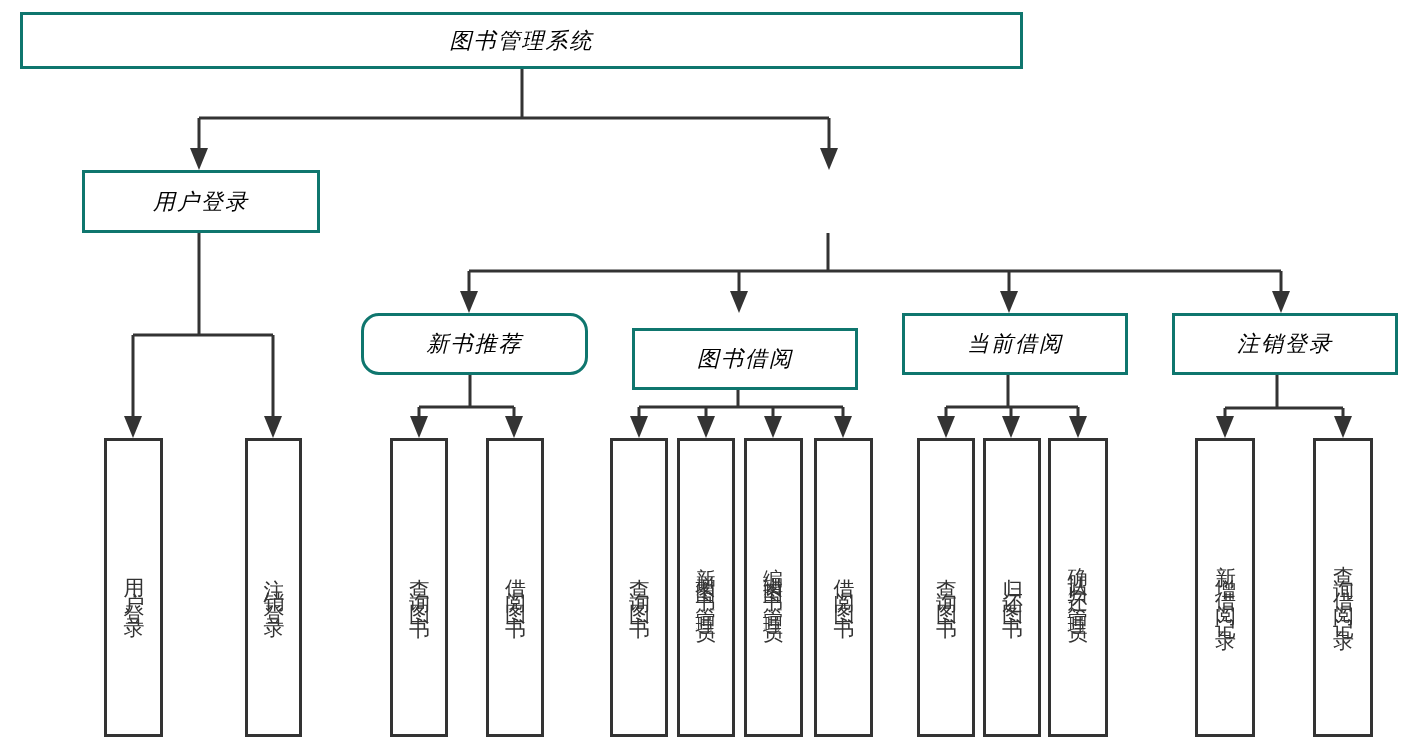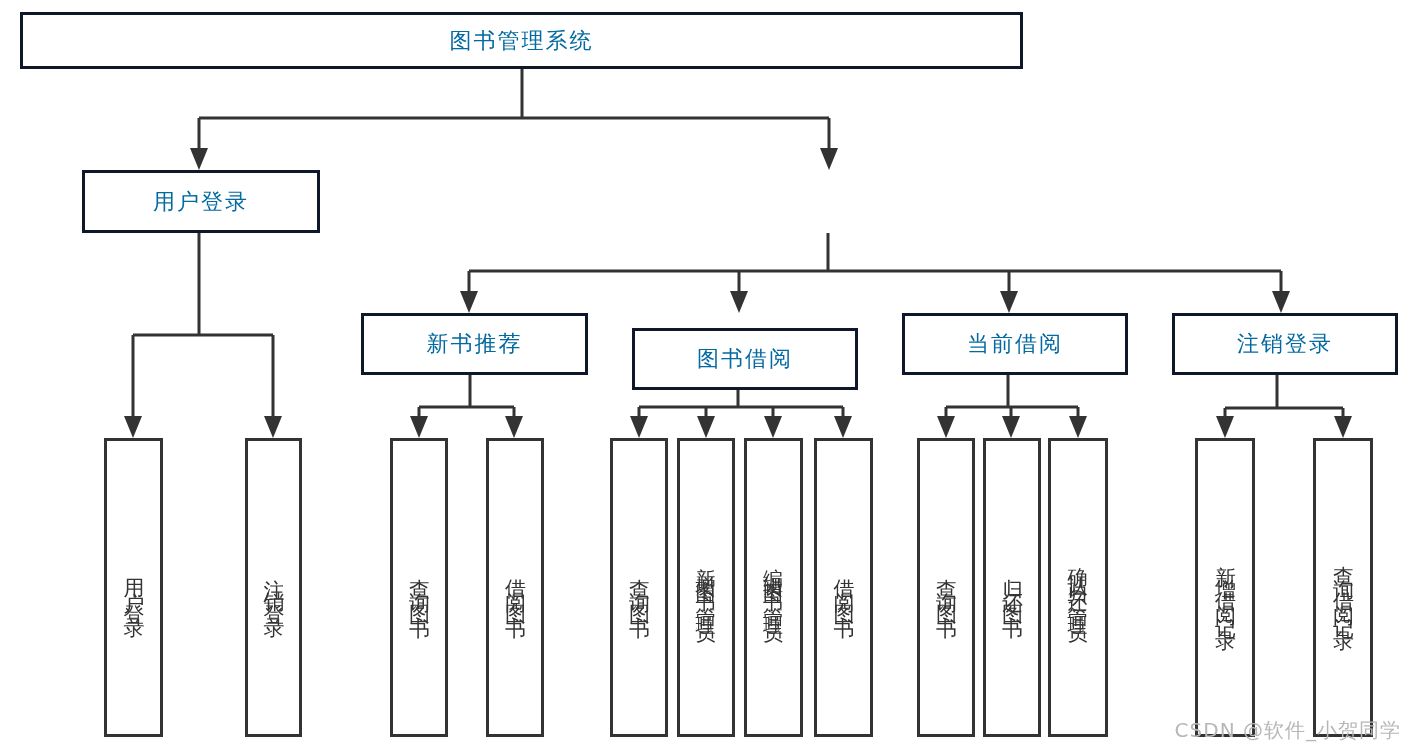--- a/index.html
+++ b/index.html
@@ -13,29 +13,30 @@
   }
   #connectors {
     position: absolute;
     left: 0; top: 0;
     width: 1405px; height: 747px;
     z-index: 1;
   }
   .hbox {
     position: absolute;
     box-sizing: border-box;
-    border: 3px solid #0f172a;
+    border: 3px solid #0f766e;
     background: #ffffff;
     display: flex;
     align-items: center;
     justify-content: center;
     font-size: 22px;
     letter-spacing: 2px;
-    color: #0369a1;
+    color: #000000;
     z-index: 2;
+    font-style: italic;
   }
   .vbox {
     position: absolute;
     top: 438px;
     height: 299px;
     box-sizing: border-box;
     border: 3px solid #333333;
     background: #ffffff;
     display: flex;
     align-items: center;
@@ -94,21 +95,21 @@
       <polygon points="1002,416 1020,416 1011,438" fill="#333333"></polygon>
       <polygon points="1069,416 1087,416 1078,438" fill="#333333"></polygon>
       <polygon points="1216,416 1234,416 1225,438" fill="#333333"></polygon>
       <polygon points="1334,416 1352,416 1343,438" fill="#333333"></polygon>
     </svg>
 
   <div class="hbox" style="left:20px; top:12px; width:1003px; height:57px;">图书管理系统</div>
 
   <div class="hbox" style="left:82px; top:170px; width:238px; height:63px;">用户登录</div>
 
-  <div class="hbox" style="left:361px; top:313px; width:227px; height:62px;">新书推荐</div>
+  <div class="hbox" style="left:361px; top:313px; width:227px; height:62px;border-radius:18px;">新书推荐</div>
   <div class="hbox" style="left:632px; top:328px; width:226px; height:62px;">图书借阅</div>
   <div class="hbox" style="left:902px; top:313px; width:226px; height:62px;">当前借阅</div>
   <div class="hbox" style="left:1172px; top:313px; width:226px; height:62px;">注销登录</div>
 
   <div class="vbox" style="left:104px; width:59px;">
     <span>用户登录</span>
   </div>
   <div class="vbox" style="left:245px; width:57px;">
     <span>注销登录</span>
   </div>
@@ -143,14 +144,13 @@
     <span>确认归还（管理员）</span>
   </div>
 
   <div class="vbox" style="left:1195px; width:60px;">
     <span>新增借阅记录</span>
   </div>
   <div class="vbox" style="left:1313px; width:60px;">
     <span>查询借阅记录</span>
   </div>
 
-  <div id="watermark">CSDN @软件_小贺同学</div>
 </div>
 
 </body></html>

